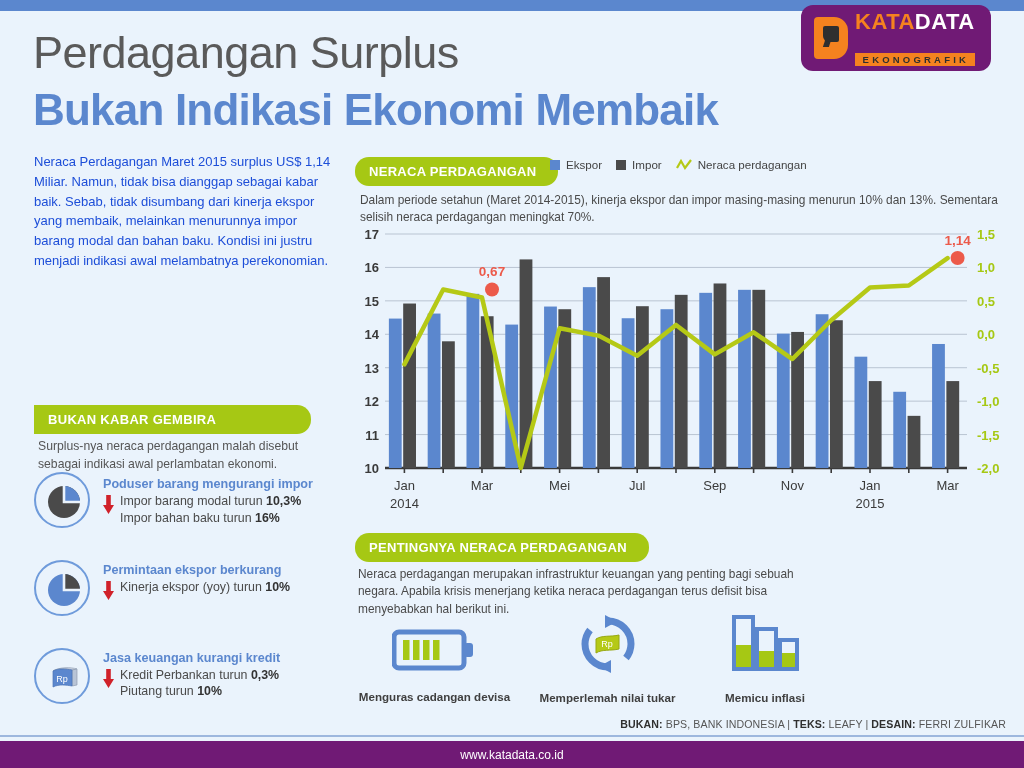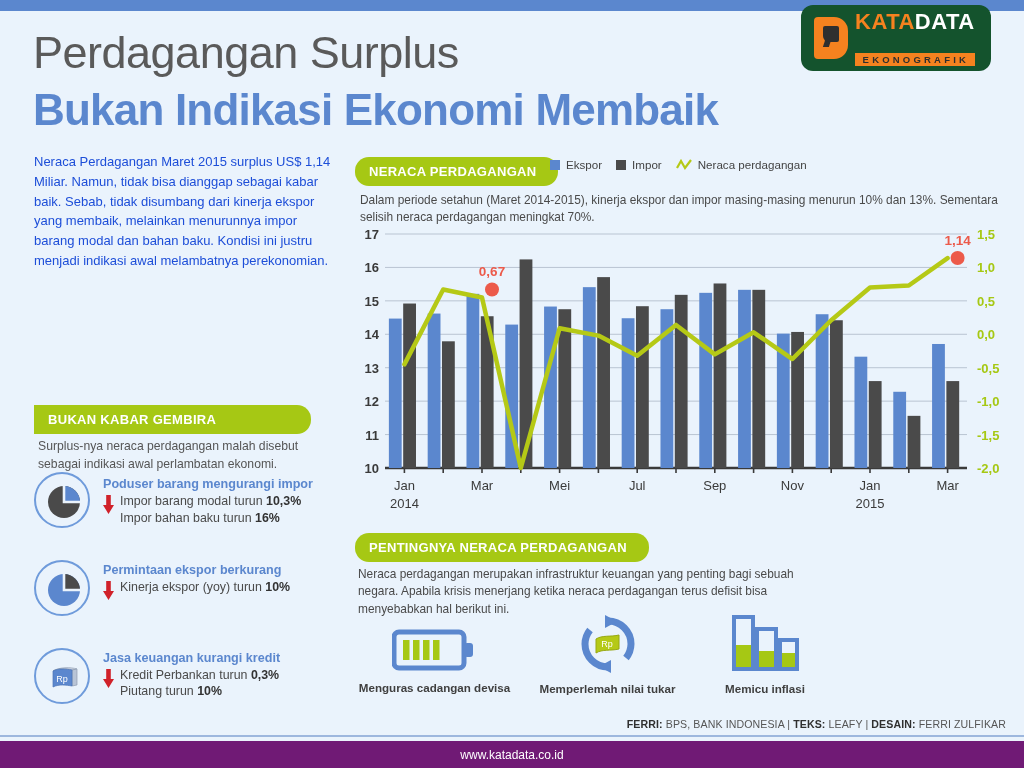--- a/index.html
+++ b/index.html
@@ -11,21 +11,21 @@
     overflow:hidden;
   }
   #page { position:relative; width:1024px; height:768px; background:#eaf3fc; }
 
   
   .topbar { position:absolute; left:0; top:0; width:1024px; height:11px; background:#5b87ce; }
 
   
   .logo-box {
     position:absolute; left:801px; top:5px; width:190px; height:66px;
-    background:#14532d; border-radius:12px;
+    background:#701a75; border-radius:12px;
     display:flex; align-items:center; padding-left:13px;
   }
   .logo-d {
     width:34px; height:42px; background:#f5821f; border-radius:4px 14px 14px 4px;
     position:relative; flex:0 0 auto;
   }
   .logo-d:after{
     content:""; position:absolute; left:9px; top:9px; width:16px; height:16px;
     background:#2f2f2f; border-radius:2px 2px 2px 6px;
   }
@@ -107,21 +107,21 @@
   
   #chart { position:absolute; left:355px; top:228px; width:655px; height:290px; }
 
   
   #penting-pill { position:absolute; left:355px; top:533px; }
   #penting-desc {
     position:absolute; left:358px; top:566px; width:475px;
     font-size:11.9px; line-height:1.45; color:#4a4a4a;
   }
   .ibox { position:absolute; text-align:center; }
-  .ilabel { font-size:11.6px; font-weight:bold; color:#3f3f3f; margin-top:5px; }
+  .ilabel { font-size:11.6px; font-weight:bold; color:#3f3f3f; margin-top:14px; }
 
   
   #source {
     position:absolute; right:18px; top:718px; font-size:10.6px; color:#555;
     letter-spacing:.1px;
   }
   #source b { color:#2f2f2f; }
   .rule { position:absolute; left:0; width:1024px; height:2px; background:#9db7de; }
   .footbar {
     position:absolute; left:0; top:741px; width:1024px; height:27px; background:#701a75;
@@ -355,21 +355,21 @@
       <rect x="6" y="30" width="15" height="22" fill="#a6c814"></rect>
       <rect x="27" y="14" width="19" height="40" fill="none" stroke="#5b87ce" stroke-width="4"></rect>
       <rect x="29" y="36" width="15" height="16" fill="#a6c814"></rect>
       <rect x="50" y="25" width="17" height="29" fill="none" stroke="#5b87ce" stroke-width="4"></rect>
       <rect x="52" y="38" width="13" height="14" fill="#a6c814"></rect>
     </svg>
     <div class="ilabel">Memicu inflasi</div>
   </div>
 
   <div id="source">
-    <b>FERRI:</b>
+    <b>BUKAN:</b>
     <span>BPS, BANK INDONESIA</span>
     <span>|</span>
     <b>TEKS:</b>
     <span>LEAFY</span>
     <span>|</span>
     <b>DESAIN:</b>
     <span>FERRI ZULFIKAR</span>
   </div>
 
   <div class="rule" style="top:735px;"></div>

